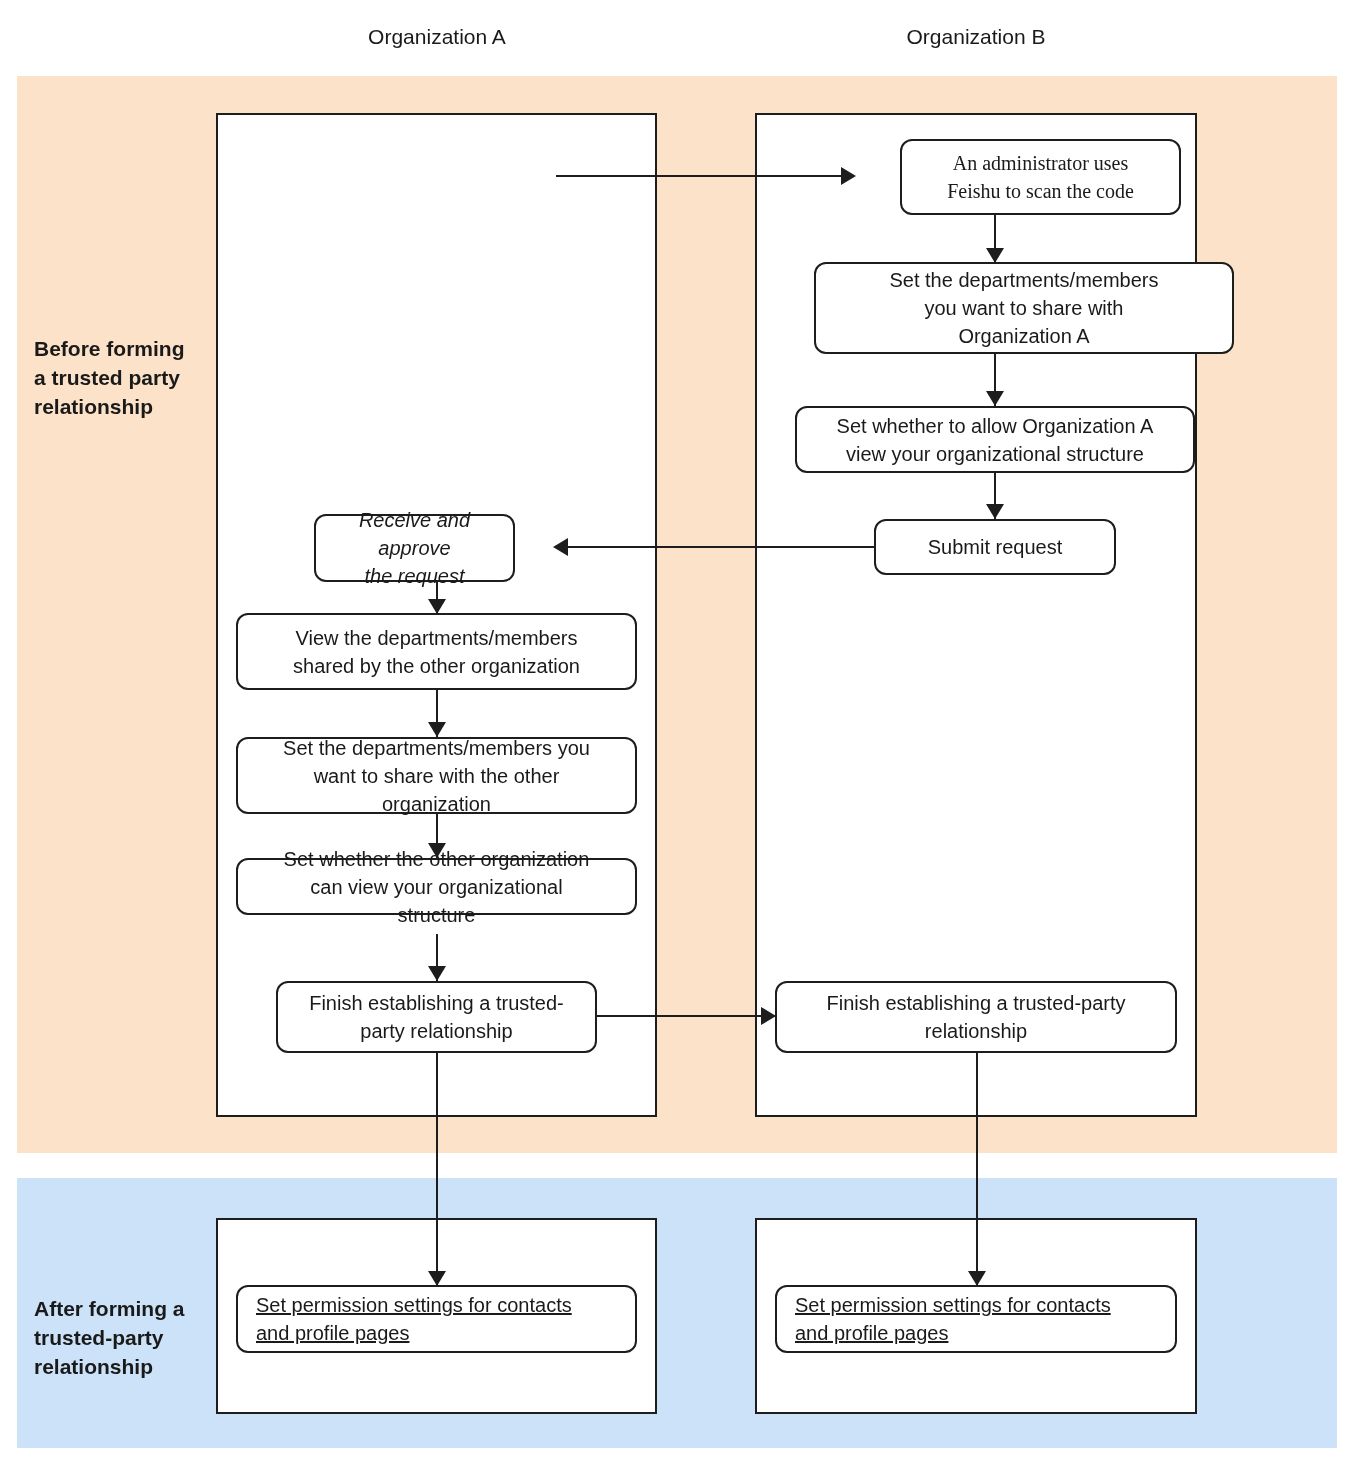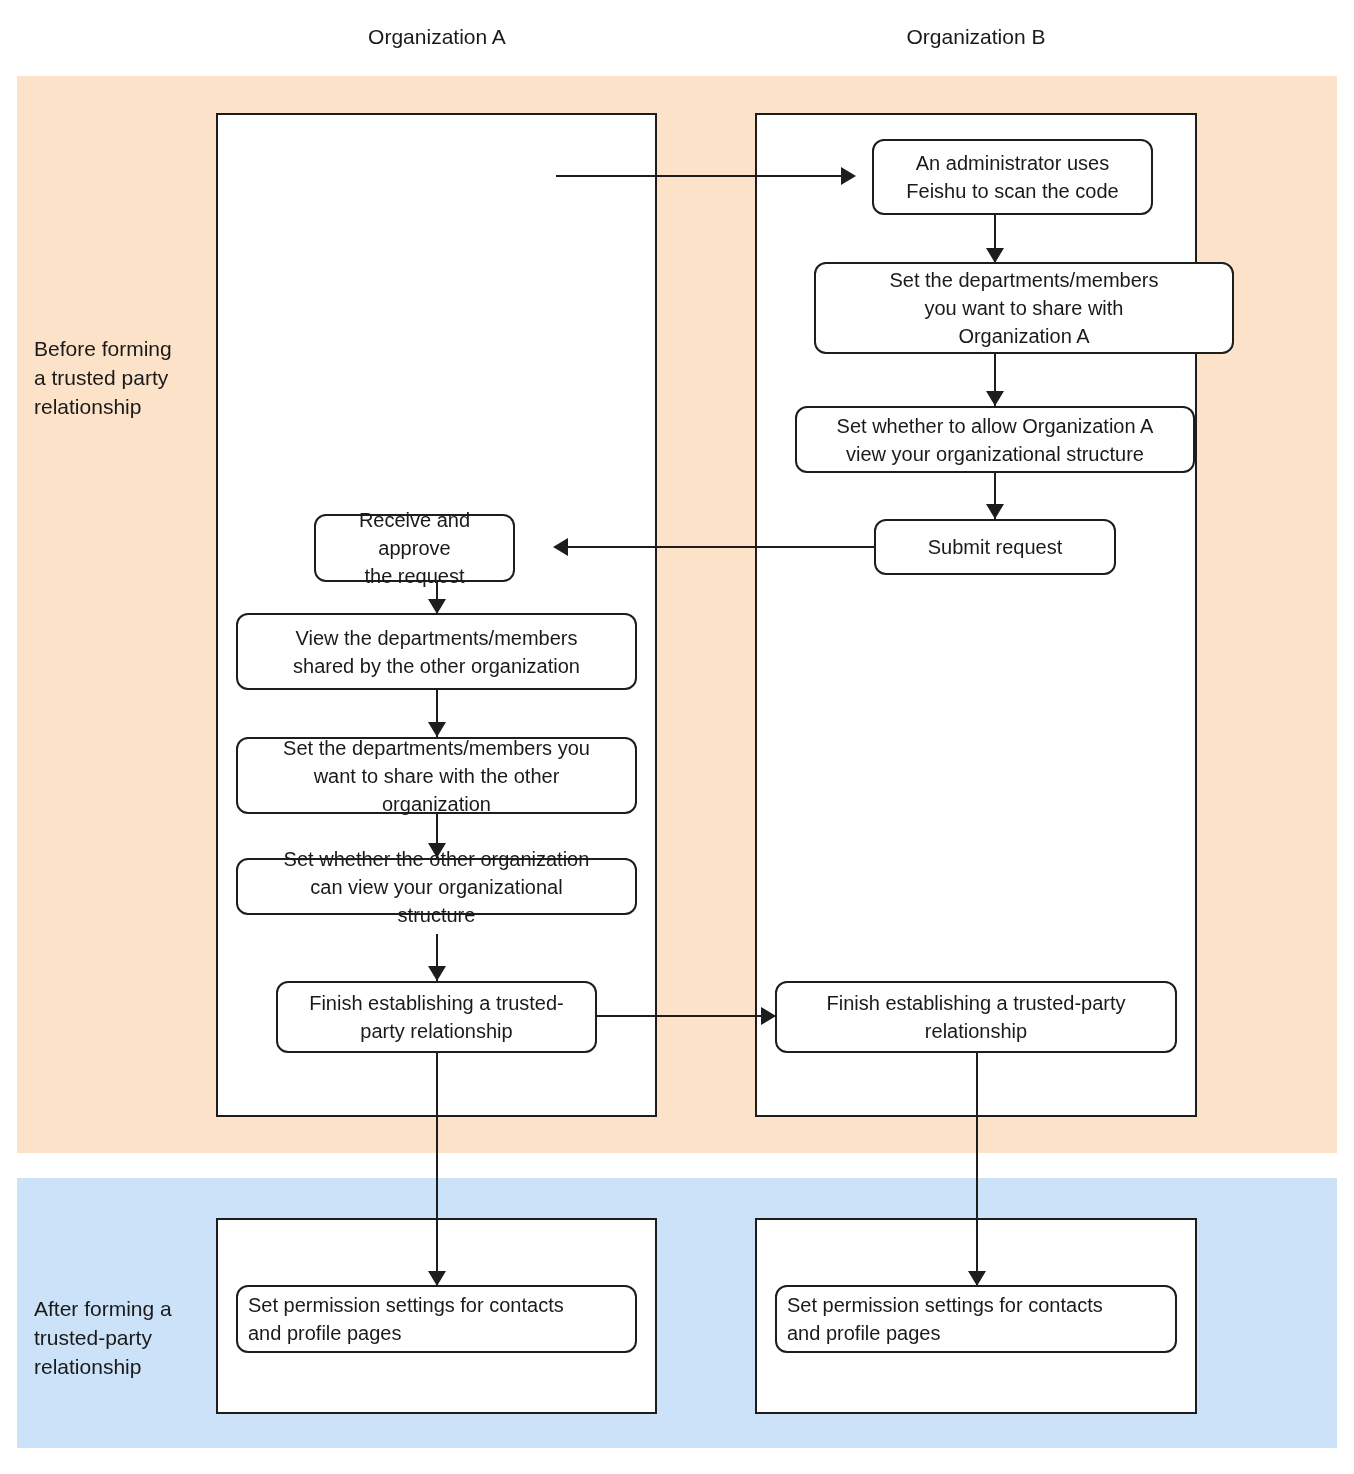--- a/index.html
+++ b/index.html
@@ -34,20 +34,21 @@
     height: 270px;
     background: #cce2f8;
   }
   
   .phase-label {
     position: absolute;
     font-size: 21px;
     line-height: 29px;
     color: #1a1a1a;
     white-space: pre-line;
+    font-weight: bold;
   }
   .phase-label-before { left: 34px; top: 334px; width: 175px; }
   .phase-label-after  { left: 34px; top: 1294px; width: 180px; }
   
   .col-header {
     position: absolute;
     font-size: 21px;
     line-height: 26px;
     text-align: center;
     color: #1a1a1a;
@@ -79,21 +80,22 @@
     font-size: 20px;
     line-height: 28px;
     color: #1a1a1a;
     padding: 4px 8px;
     white-space: pre-line;
     z-index: 5;
   }
   .node.left-align {
     justify-content: flex-start;
     text-align: left;
-    padding-left: 10px;
+    padding-left: 18px;
+    text-decoration: underline;
   }
   
   .edge {
     position: absolute;
     background: #1d1d1d;
     z-index: 3;
   }
   .edge.v { width: 2px; }
   .edge.h { height: 2px; }
   .arrowhead {
@@ -171,41 +173,41 @@
   <div class="edge h" style="left:596px; top:1015px; width:180px;"></div>
   <div class="arrowhead right" style="left:761px; top:1007px;"></div>
 
   <div class="edge v" style="left:436px; top:1053px; height:232px;"></div>
   <div class="arrowhead down" style="left:428px; top:1271px;"></div>
 
   <div class="edge v" style="left:976px; top:1053px; height:232px;"></div>
   <div class="arrowhead down" style="left:968px; top:1271px;"></div>
 
 
-  <div class="node" style="left:314px; top:514px; width:201px; height:68px;">Receive and approve
+  <div class="node" style="left:314px; top:514px; width:201px; height:68px;font-style:italic;">Receive and approve
 the request</div>
 
   <div class="node" style="left:236px; top:613px; width:401px; height:77px;">View the departments/members
 shared by the other organization</div>
 
   <div class="node" style="left:236px; top:737px; width:401px; height:77px;">Set the departments/members you
 want to share with the other
 organization</div>
 
   <div class="node" style="left:236px; top:858px; width:401px; height:57px;">Set whether the other organization
 can view your organizational
 structure</div>
 
   <div class="node" style="left:276px; top:981px; width:321px; height:72px;">Finish establishing a trusted-
 party relationship</div>
 
   <div class="node left-align" style="left:236px; top:1285px; width:401px; height:68px;">Set permission settings for contacts
 and profile pages</div>
 
-  <div class="node" style="left:872px; top:139px; width:281px; height:76px;">An administrator uses
+  <div class="node" style="left:900px; top:139px; width:281px; height:76px;font-family:Liberation Serif, serif;">An administrator uses
 Feishu to scan the code</div>
 
   <div class="node" style="left:814px; top:262px; width:420px; height:92px;">Set the departments/members
 you want to share with
 Organization A</div>
 
   <div class="node" style="left:874px; top:519px; width:242px; height:56px;">Submit request</div>
 
   <div class="node" style="left:795px; top:406px; width:400px; height:67px;">Set whether to allow Organization A
 view your organizational structure</div>

